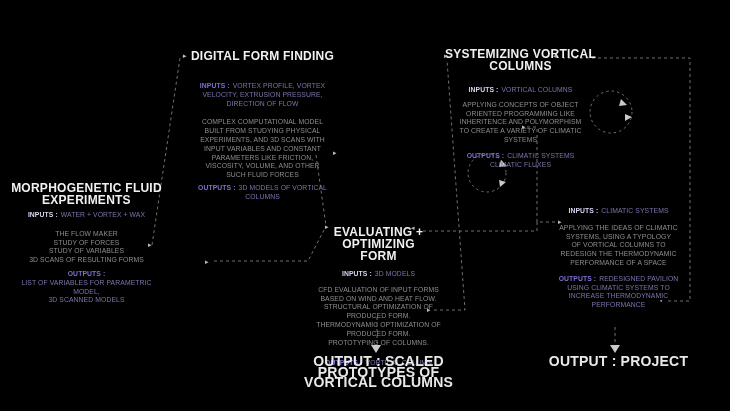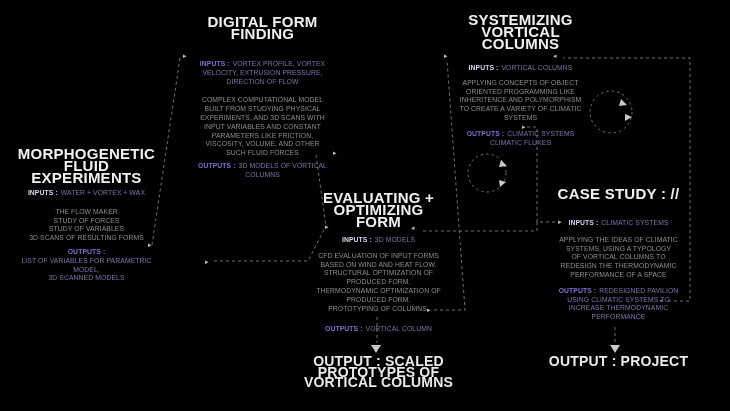--- a/index.html
+++ b/index.html
@@ -1,21 +1,21 @@
 <!DOCTYPE html>
 <html><head>
 <meta charset="utf-8">
 <style>
   html,body{margin:0;padding:0;background:#000;}
   #stage{
     position:relative;width:730px;height:411px;background:#000;overflow:hidden;
     font-family:"Liberation Sans",sans-serif;-webkit-font-smoothing:antialiased;
   }
   .block{position:absolute;text-align:center;}
-  .t{color:#f0f0f0;font-weight:bold;font-size:15px;line-height:12px;letter-spacing:.25px;white-space:pre-line;}
+  .t{color:#f0f0f0;font-weight:bold;font-size:12px;line-height:12px;letter-spacing:.25px;white-space:pre-line;margin-top:34px;}
   .body{color:#8f8f8f;font-size:6.8px;line-height:8.8px;letter-spacing:.1px;white-space:pre-line;}
   .io{font-size:6.8px;line-height:8.8px;letter-spacing:.1px;white-space:pre-line;}
   .lbl{font-weight:bold;color:#d8d4ee;margin-right:3px;}
   .lbl.violet{color:#7d6fd2;}
   .lbl.block-lbl{display:block;margin-right:0;}
   .val{color:#7e74ab;}
   .final{position:absolute;color:#e9e9e9;font-weight:bold;font-size:14px;line-height:10.5px;
          letter-spacing:.2px;text-align:center;white-space:pre-line;}
   .arr{position:absolute;font-size:7px;line-height:7px;color:#b9b9b9;}
   .arr.dim{color:#9a93b8;}
@@ -105,21 +105,20 @@
     <div class="body s-gap2">APPLYING CONCEPTS OF OBJECT
 ORIENTED PROGRAMMING LIKE
 INHERITENCE AND POLYMORPHISM
 TO CREATE A VARIETY OF CLIMATIC
 SYSTEMS</div>
     <div class="io s-gap3"><span class="lbl violet">OUTPUTS :</span><span class="val">CLIMATIC SYSTEMS
 CLIMATIC FLUXES</span></div>
   </div>
 
   <div class="block" style="left:536px;top:188px;width:165px;">
-    <div class="t">CASE STUDY : //</div>
     <div class="io c-gap1"><span class="lbl">INPUTS :</span><span class="val">CLIMATIC SYSTEMS</span></div>
     <div class="body c-gap2">APPLYING THE IDEAS OF CLIMATIC
 SYSTEMS, USING A TYPOLOGY
 OF VORTICAL COLUMNS TO
 REDESIGN THE THERMODYNAMIC
 PERFORMANCE OF A SPACE</div>
     <div class="io c-gap3"><span class="lbl violet">OUTPUTS :</span><span class="val">REDESIGNED PAVILION
 USING CLIMATIC SYSTEMS TO
 INCREASE THERMODYNAMIC
 PERFORMANCE</span></div>

